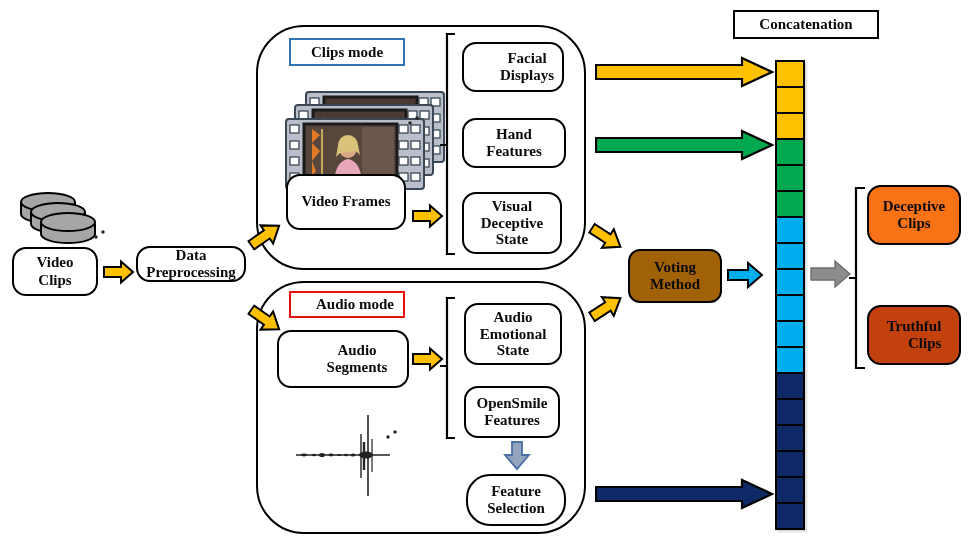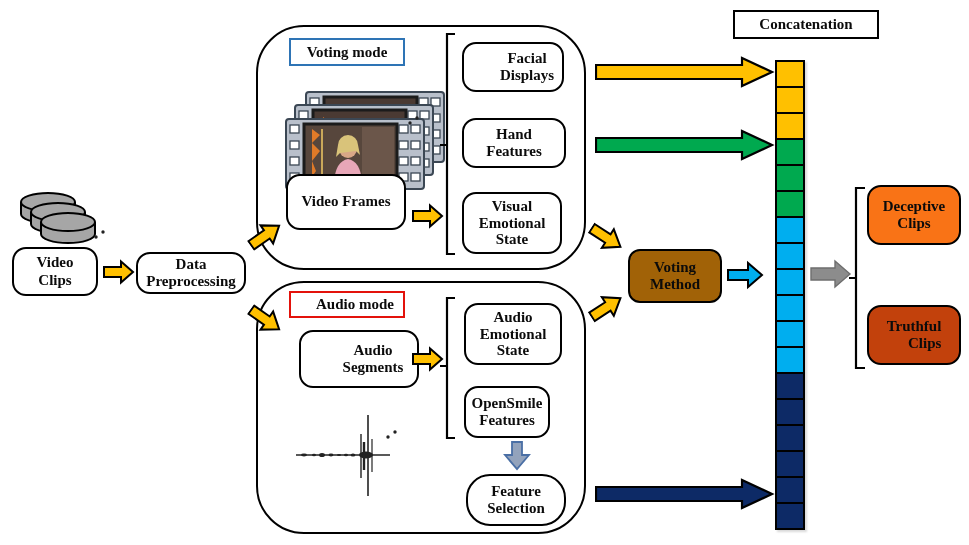--- a/index.html
+++ b/index.html
@@ -55,26 +55,26 @@
       <circle cx="11" cy="6" r="1.7" fill="#222"></circle>
   </svg>
 
   <div class="box" style="left:12px; top:247px; width:86px; height:49px;">Video
 Clips</div>
 
   <svg class="abs" style="left:103px; top:259px;" width="32" height="26" viewBox="0 0 32 26">
     <polygon stroke="#000" stroke-width="2" points="1,8 18,8 18,2.5 30,13 18,23.5 18,18 1,18" fill="#FFC000"></polygon>
   </svg>
 
-  <div class="box" style="left:136px; top:246px; width:110px; height:42px;margin-top:6px;">Data
+  <div class="box" style="left:136px; top:246px; width:110px; height:36px;">Data
 Preprocessing</div>
 
   <div class="container" style="left:256px; top:25px; width:330px; height:245px;"></div>
 
-  <div class="modelabel" style="left: 289px; top: 38px; width: 116px; height: 28px; border-color: rgb(46, 116, 181);">Voting mode</div>
+  <div class="modelabel" style="left: 289px; top: 38px; width: 116px; height: 28px; border-color: rgb(46, 116, 181);">Clips mode</div>
 
   <svg class="abs" style="left:284px; top:90px;" width="165" height="106" viewBox="0 0 165 106">
     <g>
       <g transform="translate(22,2)">
         <rect width="138" height="70" rx="3" fill="#b9c0cb" stroke="#3b4754" stroke-width="2"></rect>
         <g fill="#fff" stroke="#3b4754" stroke-width="1.3">
           <rect x="4" y="6" width="9" height="8"></rect>
             <rect x="4" y="22" width="9" height="8"></rect>
           <rect x="4" y="38" width="9" height="8"></rect>
             <rect x="4" y="54" width="9" height="8"></rect>
@@ -151,45 +151,45 @@
 
   <svg class="abs" style="left:440px; top:32px;" width="16" height="224" viewBox="0 0 16 224">
     <path d="M15,2 H7 V222 H15 M7,113 H0" fill="none" stroke="#000" stroke-width="2.2"></path>
   </svg>
 
   <div class="box" style="left:462px; top:42px; width:102px; height:50px;padding-left:28px;">Facial
 Displays</div>
   <div class="box" style="left:462px; top:118px; width:104px; height:50px;">Hand
 Features</div>
   <div class="box" style="left:462px; top:192px; width:100px; height:62px; line-height:1.1;">Visual
-Emotional
+Deceptive
 State</div>
 
   <div class="container" style="left:256px; top:281px; width:330px; height:253px;"></div>
 
   <div class="modelabel" style="left: 289px; top: 291px; width: 116px; height: 27px; border-color: rgb(227, 18, 11); padding-left: 16px;">Audio mode</div>
 
-  <div class="box" style="left:299px; top:330px; width:120px; height:58px;padding-left:28px;">Audio Segments</div>
+  <div class="box" style="left:277px; top:330px; width:132px; height:58px;padding-left:28px;">Audio Segments</div>
 
   <svg class="abs" style="left:412px; top:346px;" width="32" height="26" viewBox="0 0 32 26">
     <polygon stroke="#000" stroke-width="2" points="1,8 18,8 18,2.5 30,13 18,23.5 18,18 1,18" fill="#FFC000"></polygon>
   </svg>
 
   <svg class="abs" style="left:247px; top:306px; transform:rotate(35deg);" width="38" height="28" viewBox="0 0 38 28">
     <polygon stroke="#000" stroke-width="2" points="1,9 20,9 20,3 35,14 20,25 20,19 1,19" fill="#FFC000"></polygon>
   </svg>
 
   <svg class="abs" style="left:440px; top:296px;" width="16" height="144" viewBox="0 0 16 144">
     <path d="M15,2 H7 V142 H15 M7,70 H0" fill="none" stroke="#000" stroke-width="2.2"></path>
   </svg>
 
   <div class="box" style="left:464px; top:303px; width:98px; height:62px; line-height:1.1;">Audio
 Emotional
 State</div>
-  <div class="box" style="left:464px; top:386px; width:86px; height:52px;">OpenSmile
+  <div class="box" style="left:464px; top:386px; width:96px; height:52px;">OpenSmile
 Features</div>
 
   <svg class="abs" style="left:503px; top:441px;" width="28" height="30" viewBox="0 0 28 30">
     <polygon stroke="#4A6FA5" stroke-width="1.8" points="9,1 19,1 19,14 26,14 14,28 2,14 9,14" fill="#93A3BC"></polygon>
   </svg>
 
   <div class="box" style="left:466px; top:474px; width:100px; height:52px;border-radius:24px;">Feature
 Selection</div>
 
   <svg class="abs" style="left:288px; top:412px;" width="115" height="90" viewBox="0 0 115 90">

